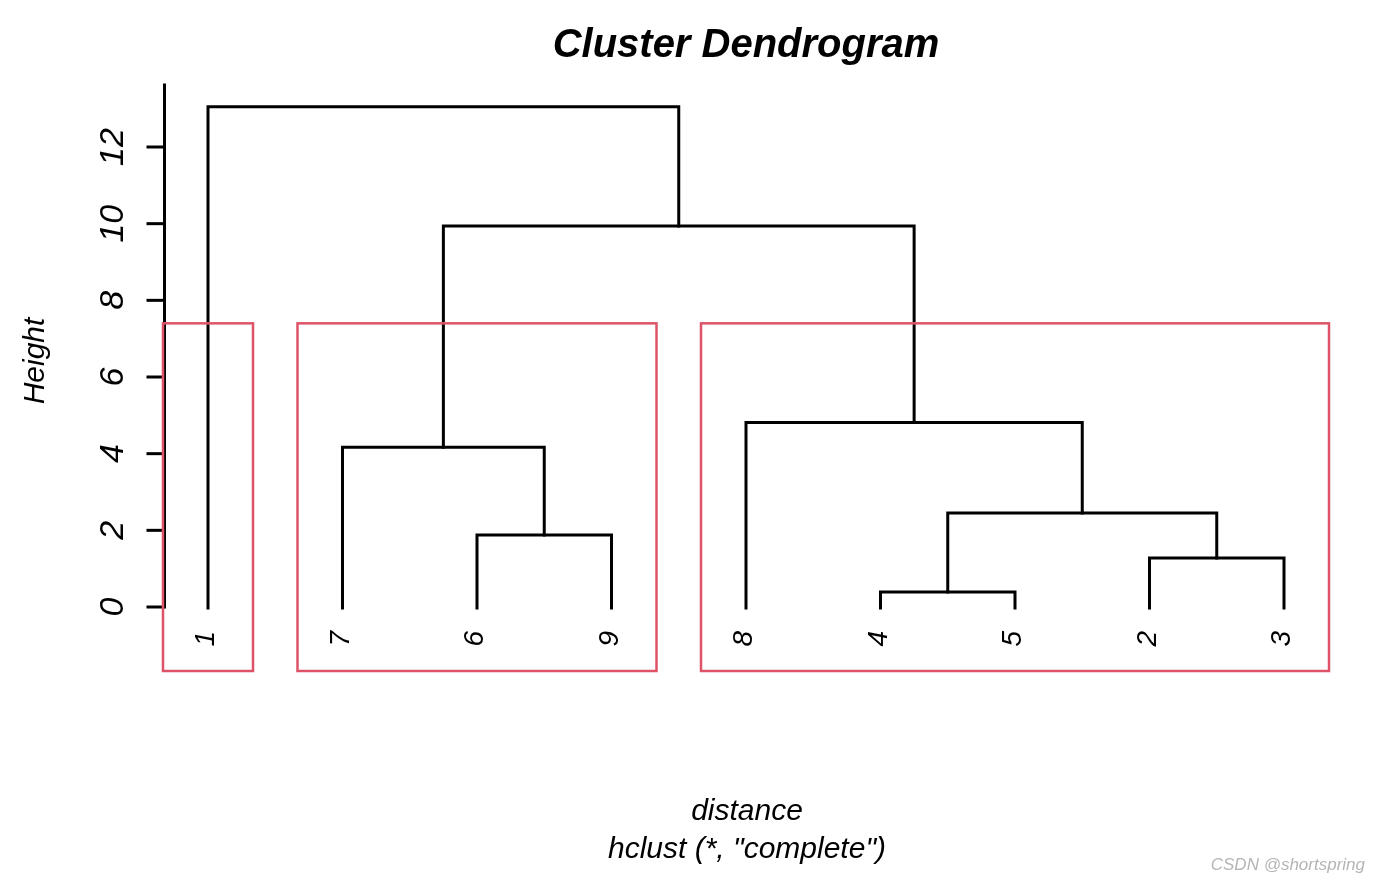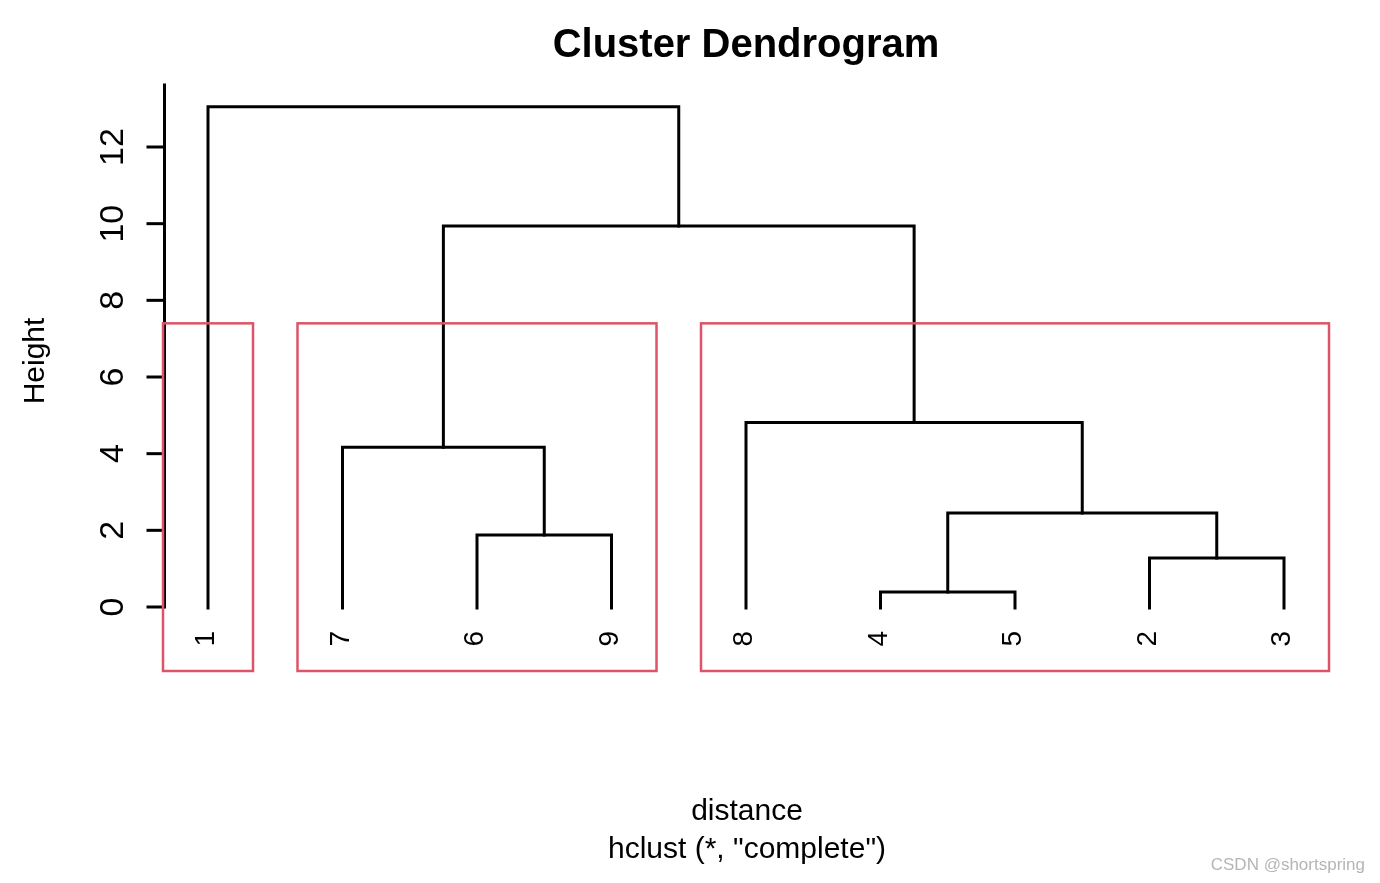--- a/index.html
+++ b/index.html
@@ -1,17 +1,17 @@
 <!DOCTYPE html>
 <html><head>
 <meta charset="utf-8">
 <style>
   html,body{margin:0;padding:0;background:#fff;}
   .page{position:relative;width:1380px;height:883px;background:#ffffff;overflow:hidden;
-        font-family:"Liberation Sans",sans-serif;}
+        font-family:"Liberation Sans",sans-serif;font-style:italic;}
   svg{position:absolute;left:0;top:0;font-family:"Liberation Sans",sans-serif;fill:#000;}
 </style>
 </head>
 <body>
 
 <div class="page">
   <svg width="1380" height="883" viewBox="0 0 1380 883">
     <text x="746" y="57" text-anchor="middle" font-size="40" font-weight="bold">Cluster Dendrogram</text>
     <text transform="translate(44 361) rotate(-90)" text-anchor="middle" font-size="30">Height</text>
     <text x="747" y="820" text-anchor="middle" font-size="30">distance</text>

